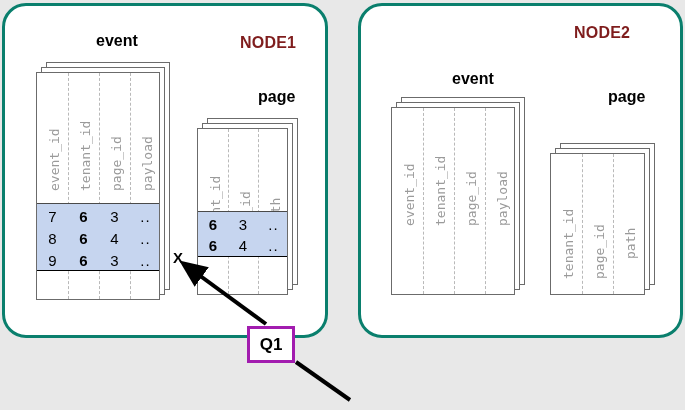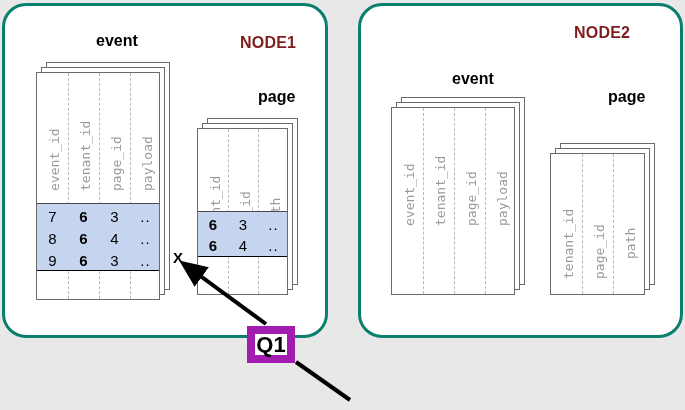--- a/index.html
+++ b/index.html
@@ -91,25 +91,25 @@
   .x-mark{
     position:absolute;
     color:#000000;
     font-size:15px;
     font-weight:600;
     white-space:nowrap;
   }
   .q-box{
     position:absolute;
     background:#ffffff;
-    border:8px solid #a21caf;
+    border:3px solid #a21caf;
     box-sizing:border-box;
     display:flex;align-items:center;justify-content:center;
     color:#000000;
-    font-size:22px;
+    font-size:17px;
     font-weight:bold;
   }
   svg.overlay{position:absolute;left:0;top:0;width:685px;height:410px;pointer-events:none;}
 </style>
 </head>
 <body>
 
 <div class="stage">
 
   <div class="node-panel" id="node1-panel"></div>

